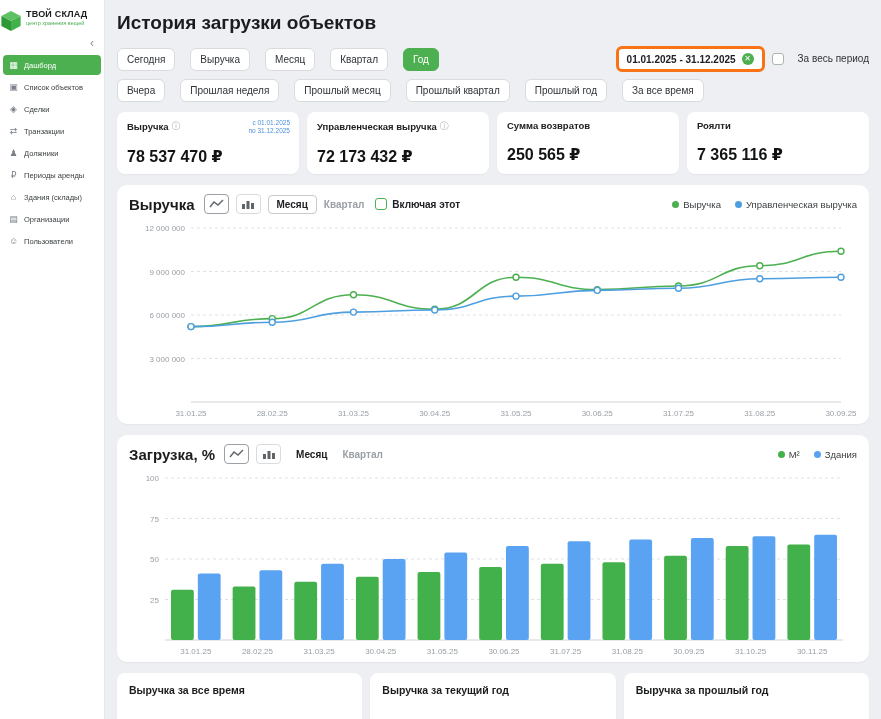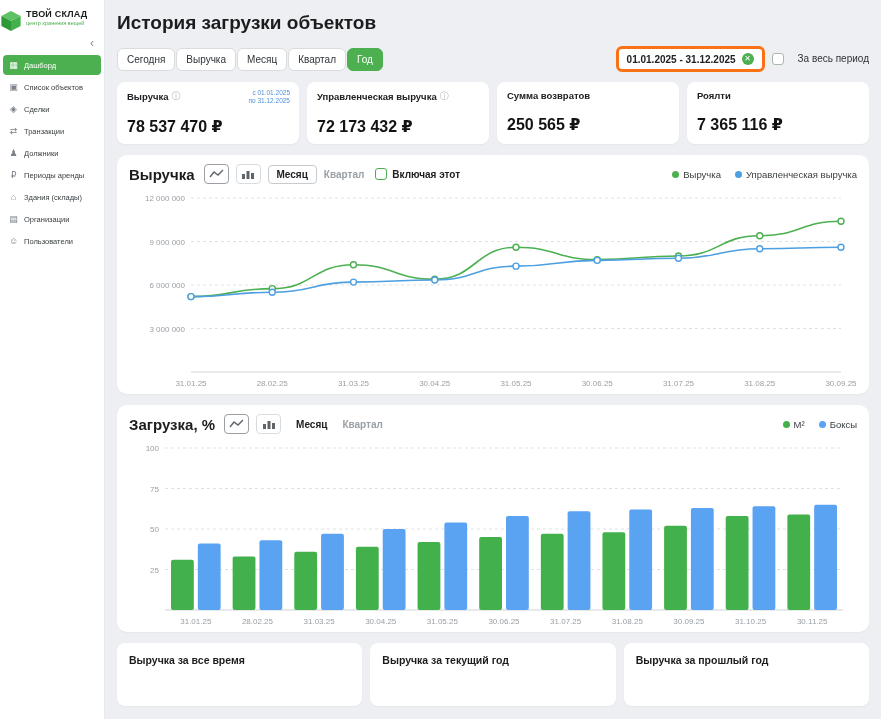--- a/index.html
+++ b/index.html
@@ -18,21 +18,21 @@
   .menu{margin-top:5px;display:flex;flex-direction:column;gap:2px;padding:0 3px}
   .side-item{display:flex;align-items:center;gap:5px;padding:5px 5px;border-radius:4px;font-size:7.5px;color:#3c4043;cursor:pointer}
   .side-item.active{background:#4caf50;color:#fff}
   .side-icon{font-size:9px;width:11px;text-align:center;color:#7a8087;flex-shrink:0}
   .side-item.active .side-icon{color:#fff}
 
   
   .main{flex:1;padding:8px 12px;overflow:hidden}
   .page-title{font-size:19px;font-weight:bold;margin:4px 0 12px;color:#1b1c1e}
   .frow{display:flex;gap:6px;align-items:center;margin-bottom:7px}
-  .btn-group{display:flex;gap:1px;align-items:center}
+  .btn-group{display:flex;gap:15px;align-items:center}
   .chip{background:#fff;border:1px solid #d8dcdf;border-radius:6px;padding:5px 9px;font-size:10px;color:#2f3337;cursor:pointer;white-space:nowrap;font-family:inherit}
   .chip.active{background:#4caf50;border-color:#4caf50;color:#fff}
   .right-controls{margin-left:auto;display:flex;align-items:center;gap:7px}
   .date-chip{background:#fff;border:3px solid #f97316;border-radius:6px;padding:4px 8px;font-size:10px;font-weight:bold;display:flex;align-items:center;gap:6px;cursor:pointer}
   .clear-btn{width:12px;height:12px;border-radius:50%;background:#4caf50;color:#fff;font-size:8px;line-height:12px;text-align:center;cursor:pointer}
   .cb{width:12px;height:12px;border:1px solid #a8b9aa;border-radius:3px;background:#fff;flex-shrink:0}
   .cb-wrap{display:flex;align-items:flex-start;gap:14px;cursor:pointer}
   .cb-label{font-size:10px;color:#2f3337}
 
   
@@ -138,20 +138,30 @@
           <span>01.01.2025 - 31.12.2025</span>
           <span class="clear-btn">✕</span>
         </div>
         <span class="cb-wrap">
           <span class="cb"></span>
           <span class="cb-label">За весь период</span>
         </span>
       </div>
     </div>
 
+    <div class="frow">
+      <div class="btn-group">
+          <button class="chip">Вчера</button>
+          <button class="chip">Прошлая неделя</button>
+          <button class="chip">Прошлый месяц</button>
+          <button class="chip">Прошлый квартал</button>
+          <button class="chip">Прошлый год</button>
+          <button class="chip">За все время</button>
+        </div>
+    </div>
 
     <div class="kpi-row">
         <div class="kpi-card">
           <div class="kpi-top">
             <span class="kpi-label">Выручка</span>
             <span class="kpi-info">ⓘ</span>
           </div>
           <div class="kpi-note">
             <div>с 01.01.2025</div>
             <div>по 31.12.2025</div>
@@ -270,21 +280,21 @@
         </button>
         <button class="mode-chip" style="border:none;font-weight:bold">Месяц</button>
         <span class="mode-plain">Квартал</span>
         <div class="legend">
             <span class="leg-item">
               <span class="leg-dot" style="background: rgb(67, 177, 75);"></span>
               <span>М²</span>
             </span>
             <span class="leg-item">
               <span class="leg-dot" style="background: rgb(90, 162, 242);"></span>
-              <span>Боксы</span>
+              <span>Здания</span>
             </span>
           </div>
       </div>
       <div class="chart-plot" id="plot-1" style="height:192px"><svg width="728" height="192">
             <line x1="36" x2="714" y1="131.5" y2="131.5" stroke="#dde1e5" stroke-dasharray="3 3"></line>
             <text x="30" y="134.5" text-anchor="end" font-size="8" fill="#9aa0a6">25</text>
             <line x1="36" x2="714" y1="91" y2="91" stroke="#dde1e5" stroke-dasharray="3 3"></line>
             <text x="30" y="94" text-anchor="end" font-size="8" fill="#9aa0a6">50</text>
             <line x1="36" x2="714" y1="50.5" y2="50.5" stroke="#dde1e5" stroke-dasharray="3 3"></line>
             <text x="30" y="53.5" text-anchor="end" font-size="8" fill="#9aa0a6">75</text>

